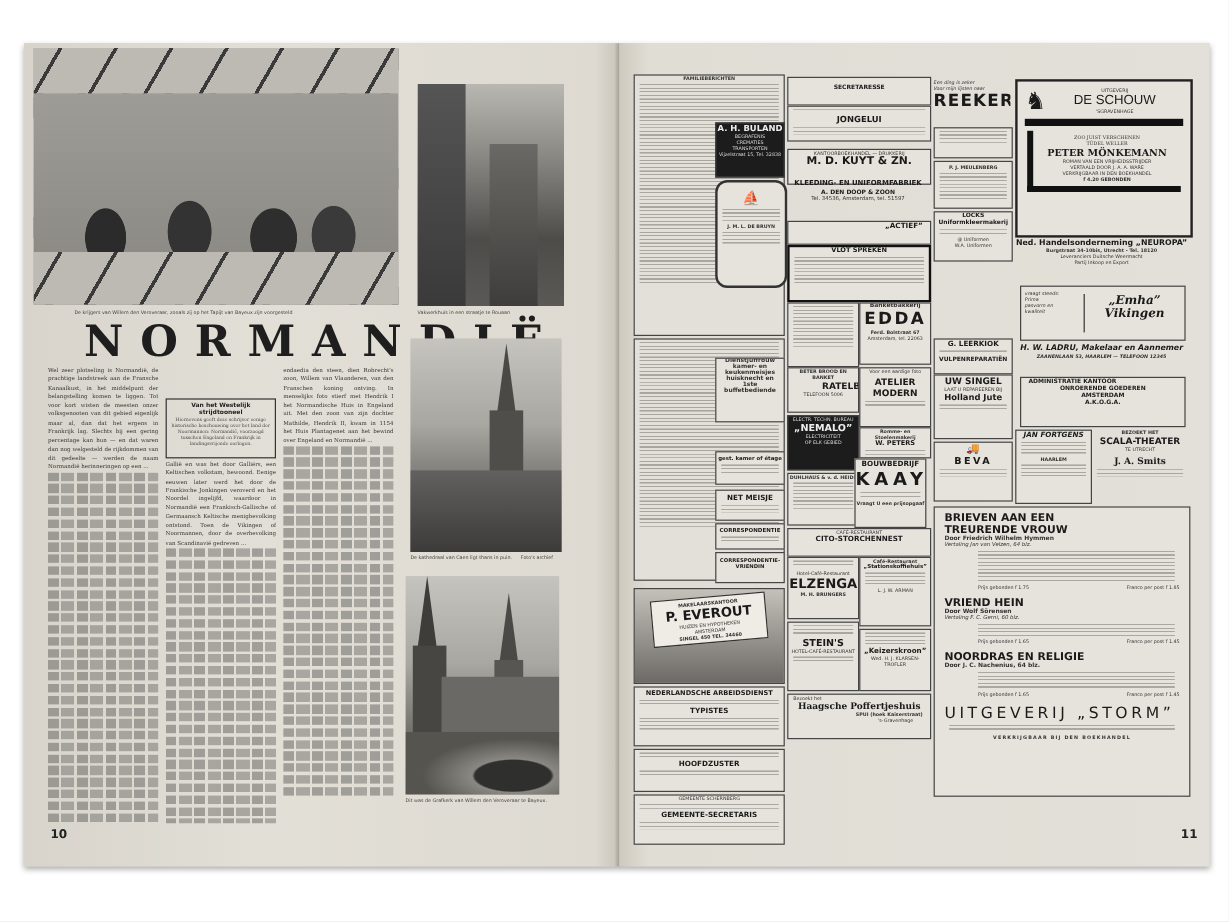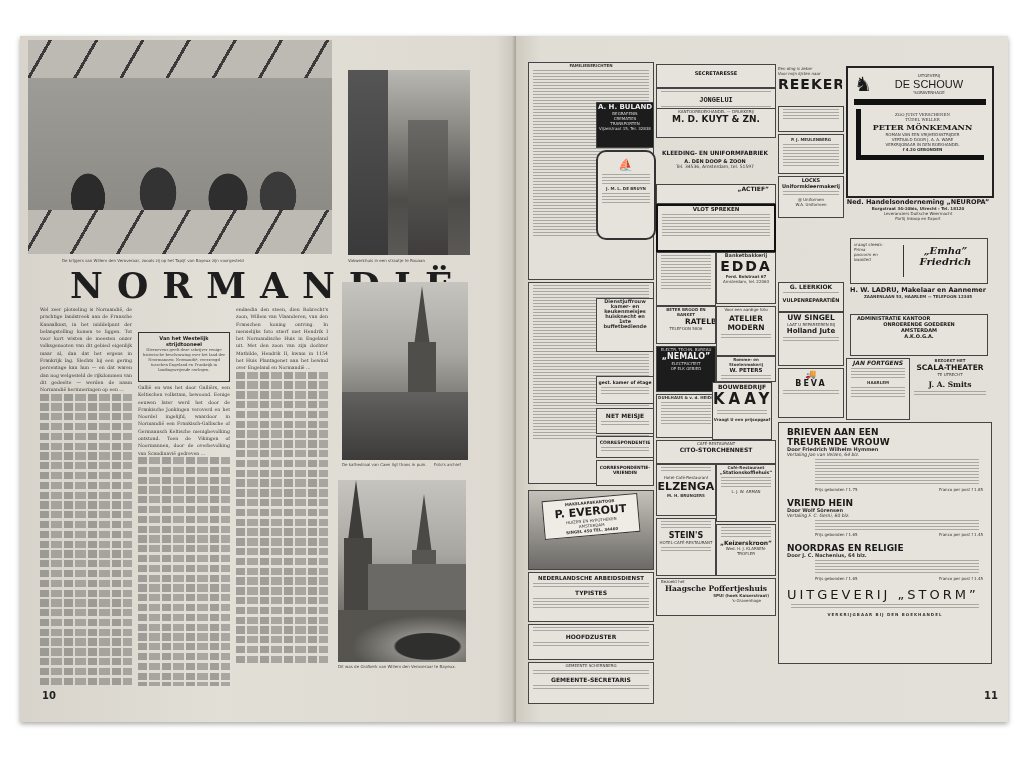--- a/index.html
+++ b/index.html
@@ -194,24 +194,24 @@
     </div>
     <div class="ad" style="left:80px;top:424px;width:56px;height:24px;">
       <span class="big" style="font-size:4.4px;margin-top:4px;">CORRESPONDENTIE-VRIENDIN</span>
     </div>
 
     <div class="ad" style="left:140px;top:28px;width:118px;height:22px;">
       <span class="big" style="font-size:5px;margin-top:5px;">SECRETARESSE</span>
     </div>
     <div class="ad" style="left:140px;top:52px;width:118px;height:28px;">
       <span class="filler" style="height:3px;"></span>
-      <span class="big" style="font-size:7px;font-family:Liberation Mono, monospace;">JONGELUI</span>
-      <span class="filler" style="height:6px;"></span>
-    </div>
-    <div class="ad" style="left:140px;top:72px;width:118px;height:28px;">
+      <span class="big" style="font-size:7px;">JONGELUI</span>
+      <span class="filler" style="height:6px;"></span>
+    </div>
+    <div class="ad" style="left:140px;top:88px;width:118px;height:28px;">
       <span class="small">KANTOORBOEKHANDEL — DRUKKERIJ</span>
       <span class="big" style="font-size:9px;">M. D. KUYT &amp; ZN.</span>
     </div>
     <div class="ad" style="left:140px;top:114px;width:118px;height:32px;border:none;background:transparent;">
       <span class="big" style="font-size:5.8px;">KLEEDING- EN UNIFORMFABRIEK</span>
       <span class="big" style="font-size:5px;margin-top:2px;">A. DEN DOOP &amp; ZOON</span>
       <span class="small" style="font-size:4.5px;">Tel. 34536, Amsterdam, tel. 51597</span>
     </div>
     <div class="ad" style="left:140px;top:148px;width:118px;height:18px;">
       <span class="big" style="font-size:6px;text-align:right;padding-right:6px;">„ACTIEF”</span>
@@ -362,24 +362,24 @@
     </div>
     <div class="ad" style="left:334px;top:202px;width:136px;height:44px;display:flex;font-style:italic;">
       <div style="width:46px;text-align:left;padding:3px;">
         <span class="small">vraagt steeds:</span>
         <span class="small">Prima</span>
         <span class="small">pasvorm en</span>
         <span class="small">kwaliteit</span>
       </div>
       <div style="flex:1;border-left:1px solid #333;margin:6px 0;">
         <span class="big" style="font-family:'DejaVu Serif',serif;font-size:10px;">„Emha”</span>
-        <span class="big" style="font-family:'DejaVu Serif',serif;font-size:10px;">Friedrich</span>
-      </div>
-    </div>
-    <div class="ad" style="left:330px;top:250px;width:144px;height:26px;border:none;background:transparent;">
+        <span class="big" style="font-family:'DejaVu Serif',serif;font-size:10px;">Vikingen</span>
+      </div>
+    </div>
+    <div class="ad" style="left:330px;top:250px;width:144px;height:26px;border:none;background:transparent;font-style:italic;">
       <span class="big" style="font-size:6.5px;">H. W. LADRU, Makelaar en Aannemer</span>
       <span class="small" style="font-weight:bold;">ZAANENLAAN 53, HAARLEM — TELEFOON 12345</span>
     </div>
     <div class="ad" style="left:334px;top:278px;width:136px;height:40px;">
       <span class="big" style="font-size:5px;text-align:left;padding-left:6px;">ADMINISTRATIE KANTOOR</span>
       <span class="big" style="font-size:5px;">ONROERENDE GOEDEREN</span>
       <span class="big" style="font-size:5px;">AMSTERDAM</span>
       <span class="big" style="font-size:5px;">A.K.O.G.A.</span>
     </div>
     <div class="ad" style="left:330px;top:322px;width:62px;height:60px;">

